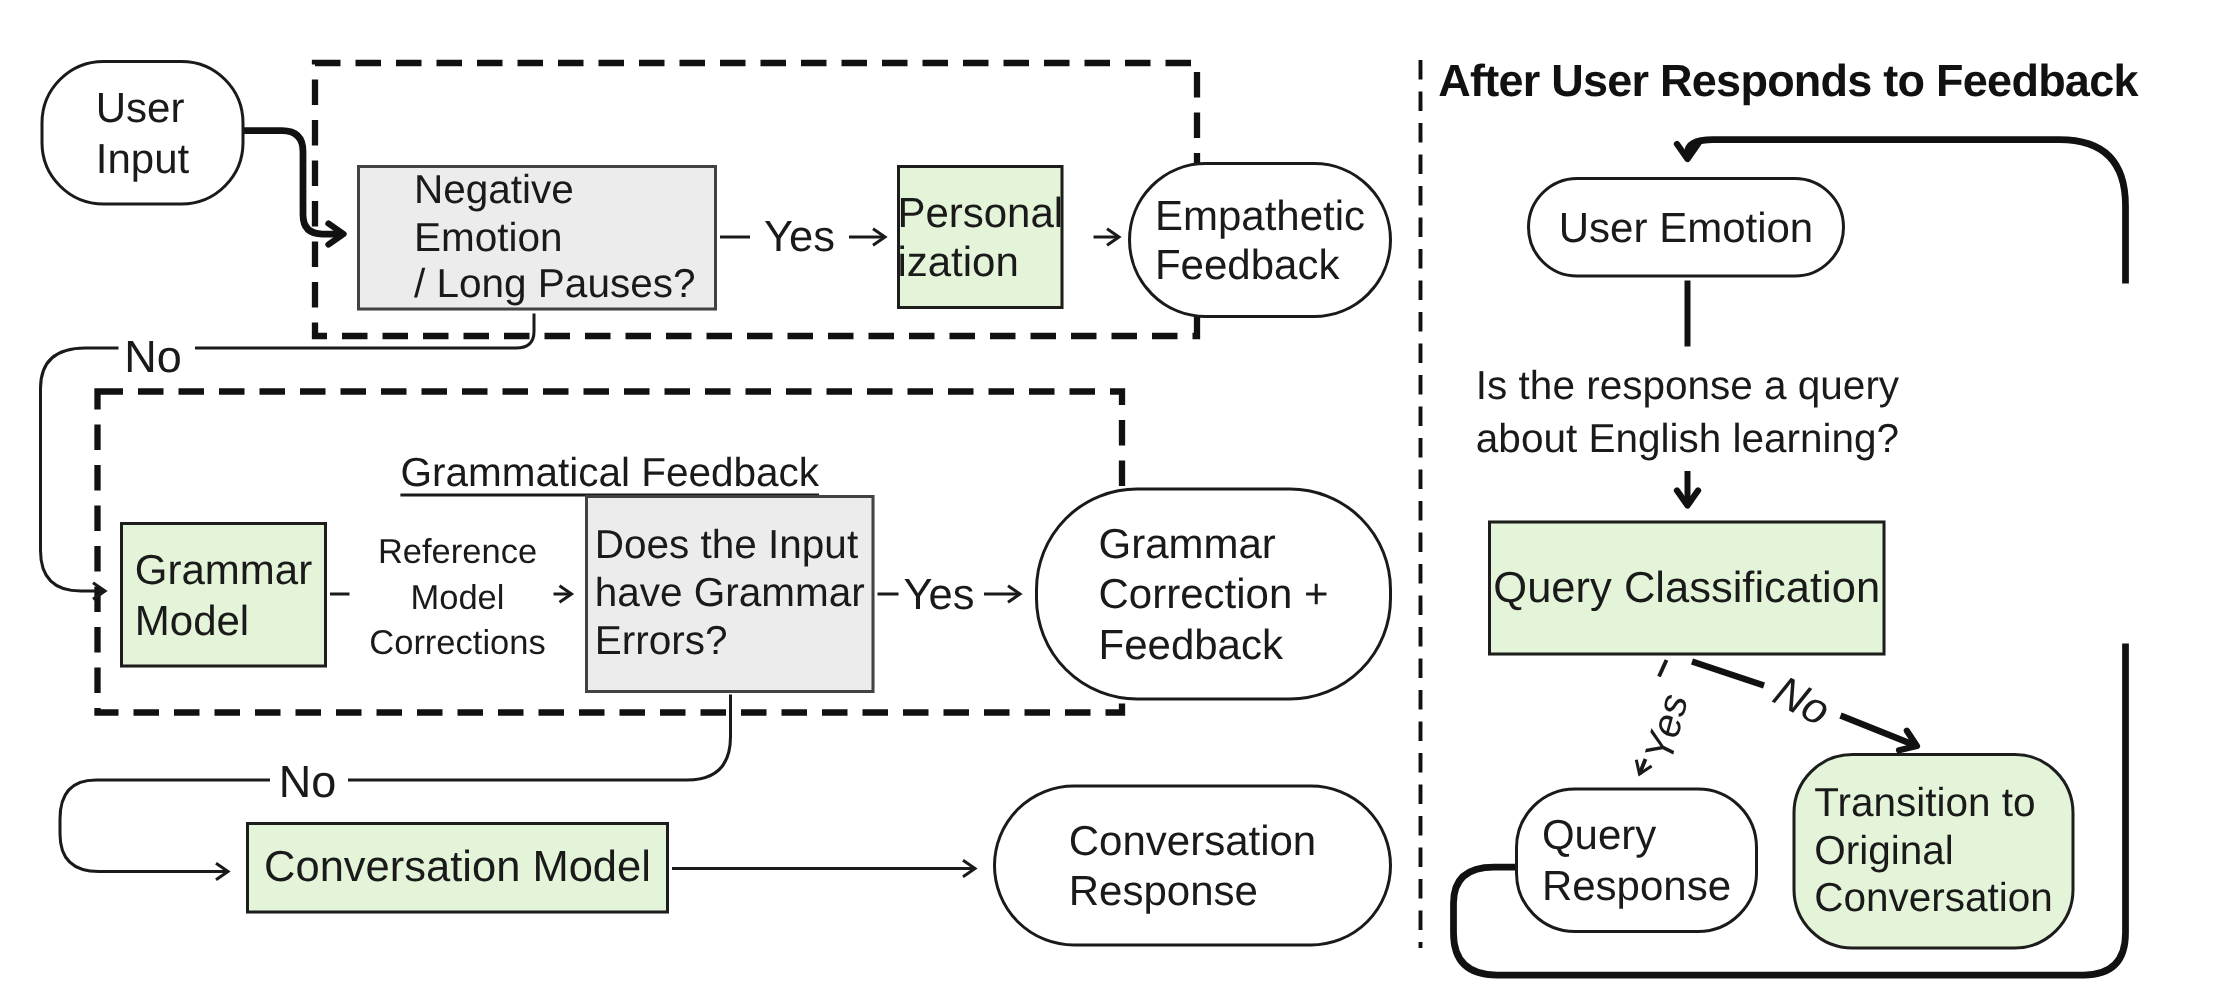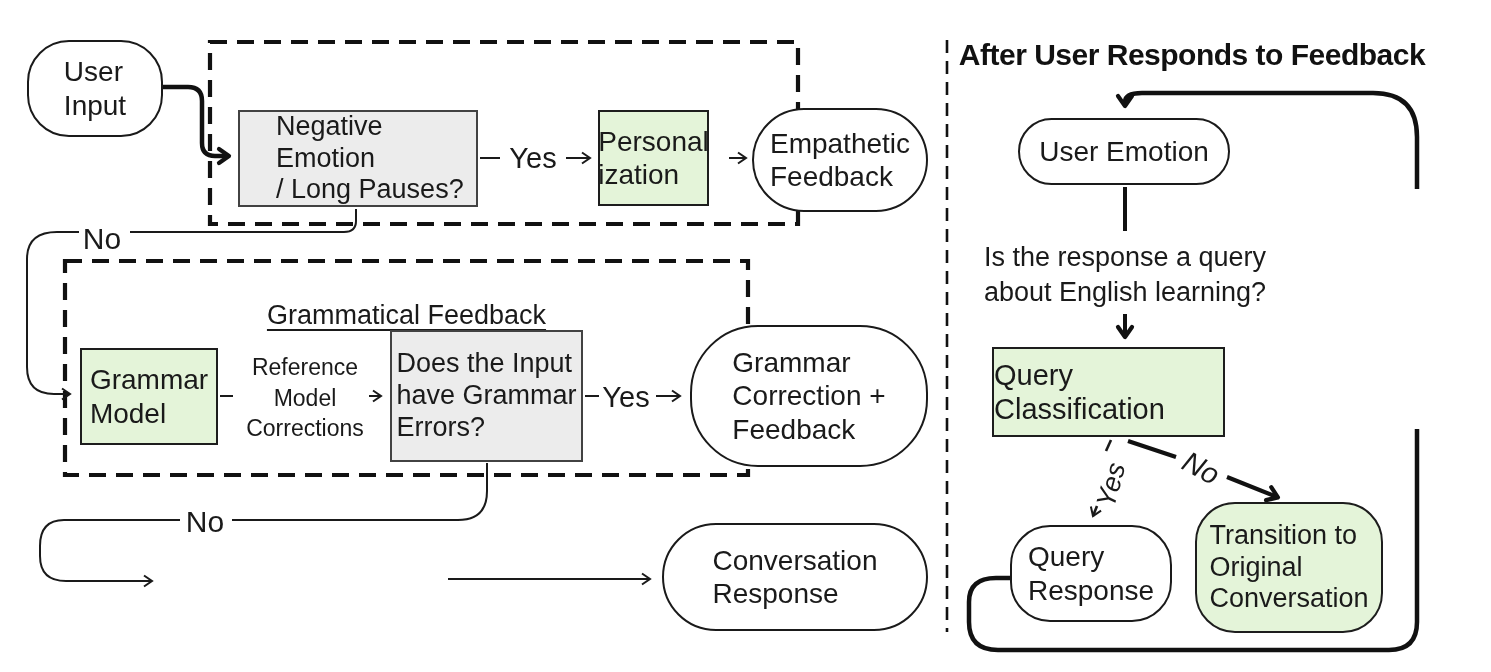--- a/index.html
+++ b/index.html
@@ -97,32 +97,33 @@
 Errors?</div>
 
   <div class="label" style="left:600px;top:381px;width:52px;font-size:29px;">Yes</div>
 
   <div class="node oval" style="left:690px;top:325px;width:238px;height:142px;border-radius:68px;font-size:28px;">Grammar
 Correction +
 Feedback</div>
 
   <div class="label" style="left:180px;top:505px;width:50px;font-size:30px;">No</div>
 
+  <div class="node box-green" style="left:164px;top:548px;width:282px;height:61px;font-size:29px;">Conversation Model</div>
 
   <div class="node oval" style="left:662px;top:523px;width:266px;height:108px;border-radius:54px;font-size:28px;">Conversation
 Response</div>
 
   <div class="panel-title" style="left:948px;top:38px;width:488px;">After User Responds to Feedback</div>
 
   <div class="node oval" style="left:1018px;top:118px;width:212px;height:67px;border-radius:34px;font-size:28px;">User Emotion</div>
 
   <div class="label" style="left:955px;top:240px;width:340px;font-size:27px;line-height:1.3;">Is the response a query
 about English learning?</div>
 
-  <div class="node box-green" style="left:992px;top:347px;width:233px;height:90px;font-size:29px;">Query Classification</div>
+  <div class="node box-green" style="left:992px;top:347px;width:265px;height:90px;font-size:29px;">Query Classification</div>
 
   <div class="label rot" style="left:1080px;top:470px;width:62px;height:30px;font-size:27px;transform:rotate(-75deg);">Yes</div>
 
   <div class="label rot" style="left:1171px;top:452px;width:60px;height:32px;font-size:29px;transform:rotate(28deg);">No</div>
 
   <div class="node oval" style="left:1010px;top:525px;width:162px;height:97px;border-radius:40px;font-size:28px;">Query
 Response</div>
 
   <div class="node box-green" style="left:1195px;top:502px;width:188px;height:131px;border-radius:40px;font-size:27px;">Transition to
 Original

